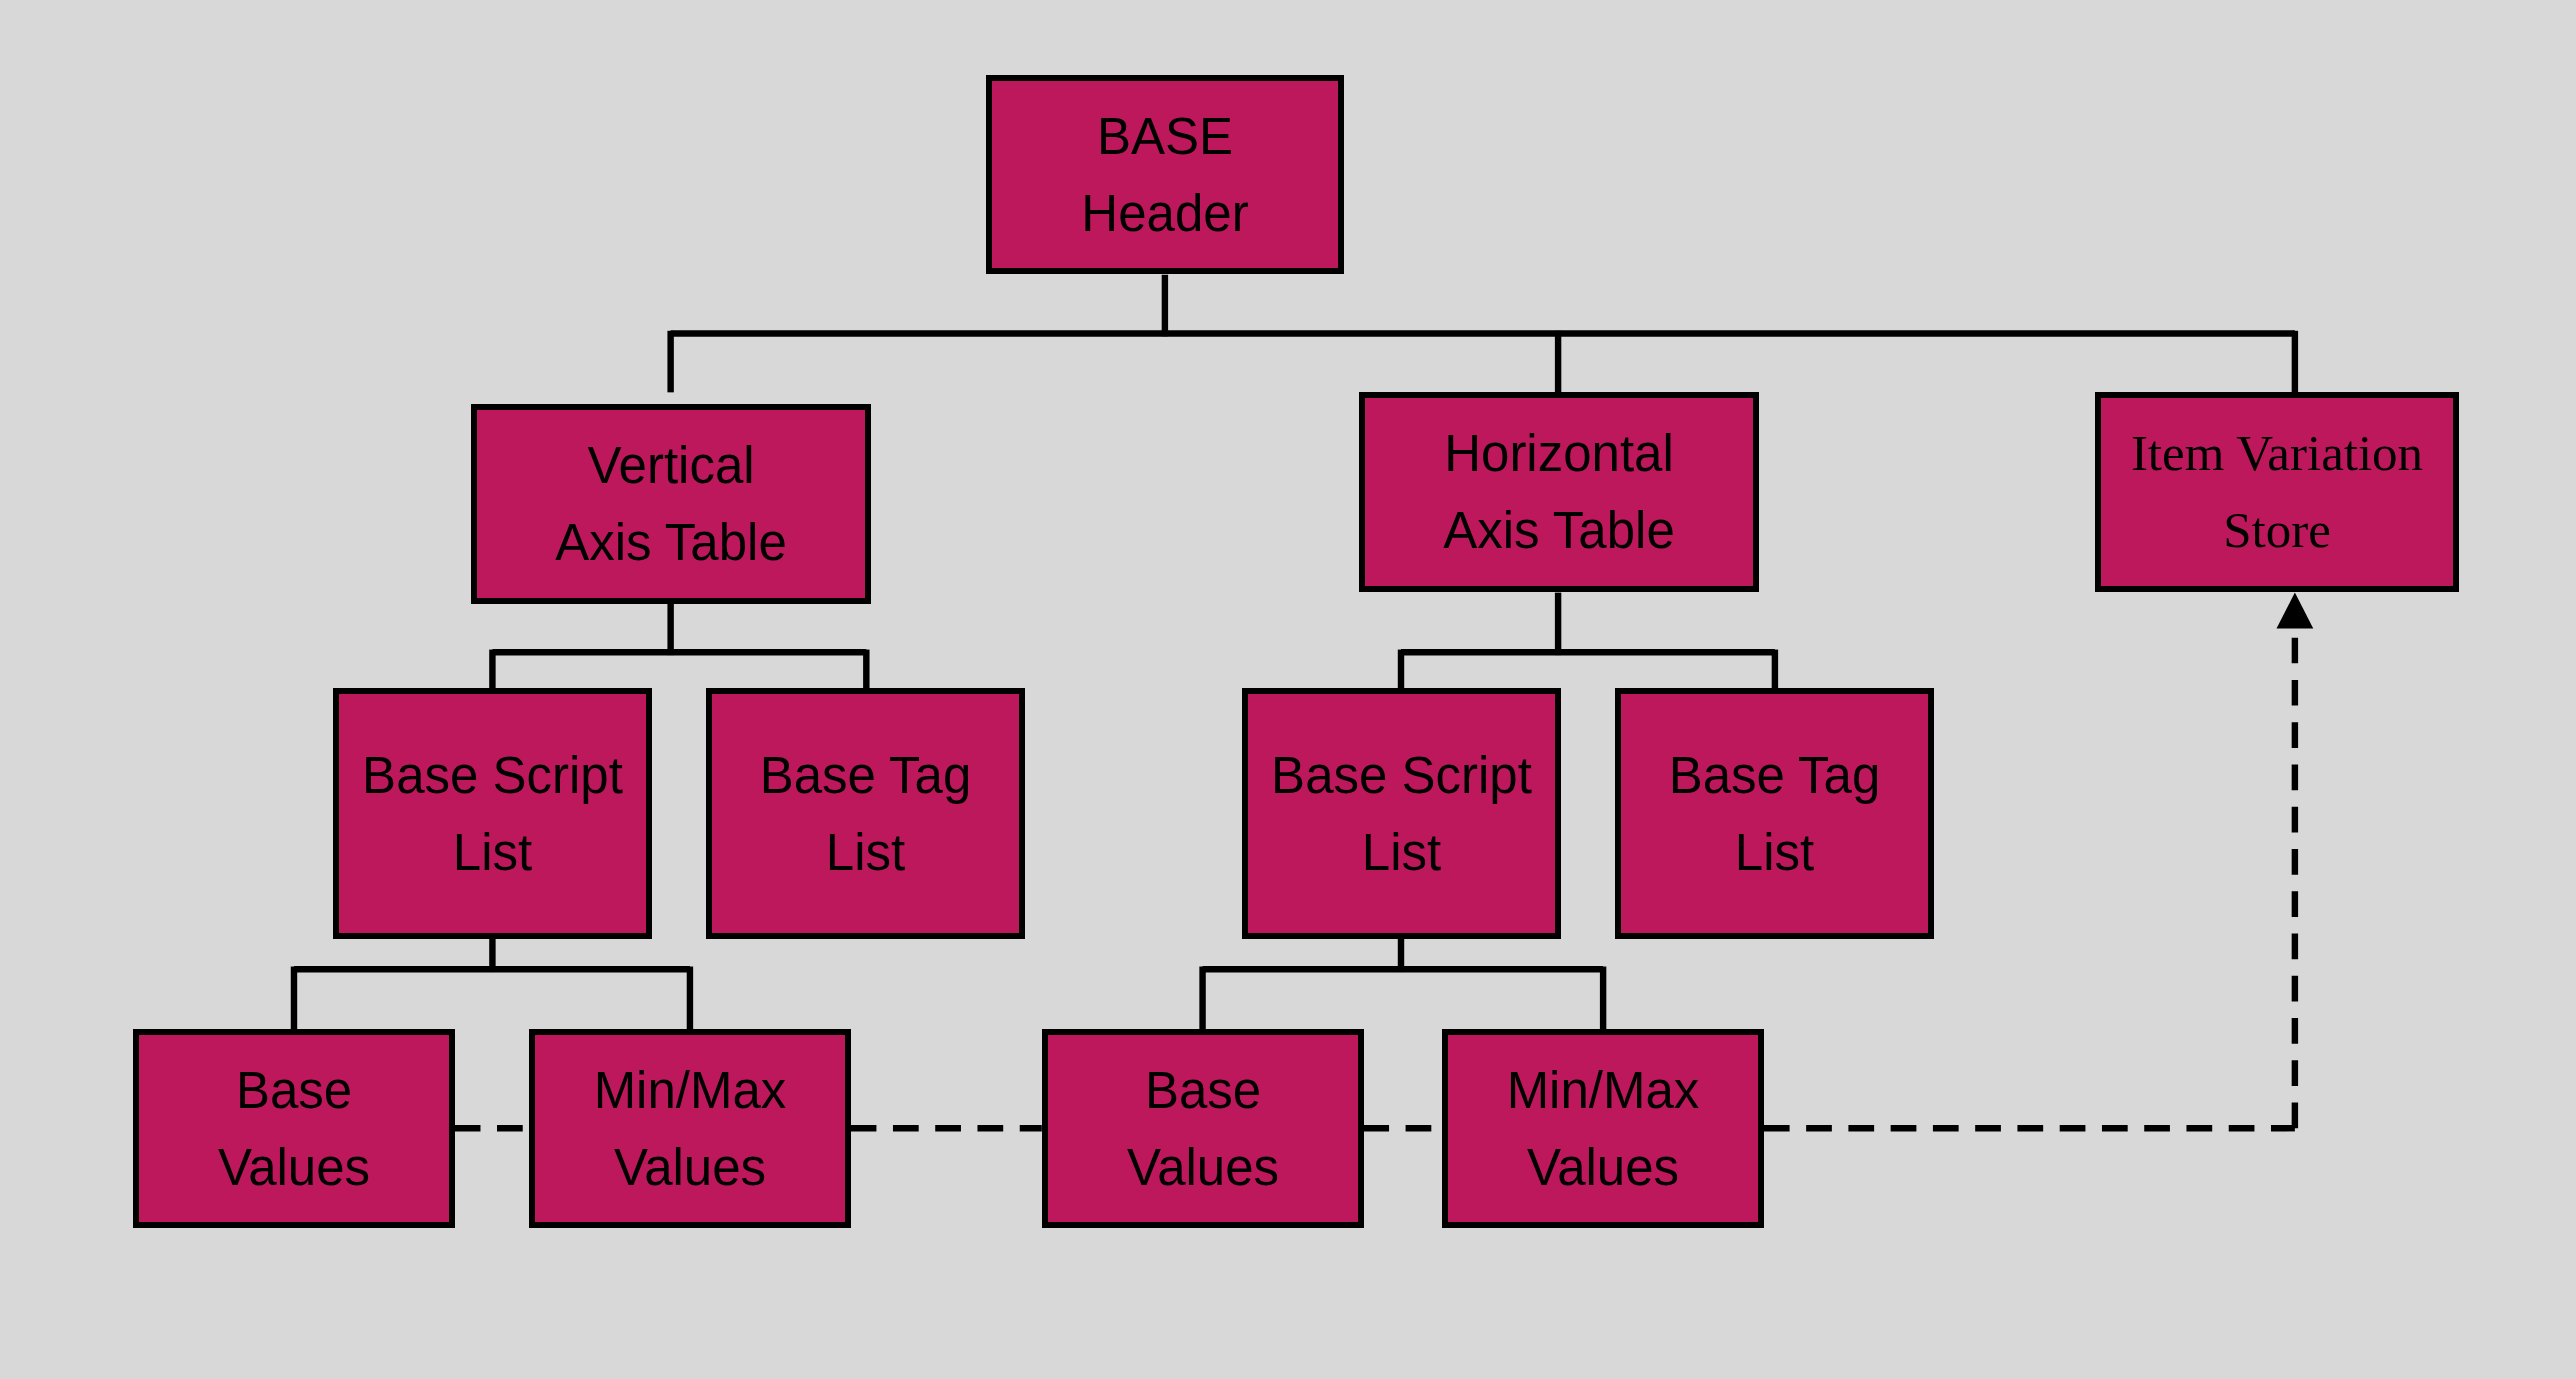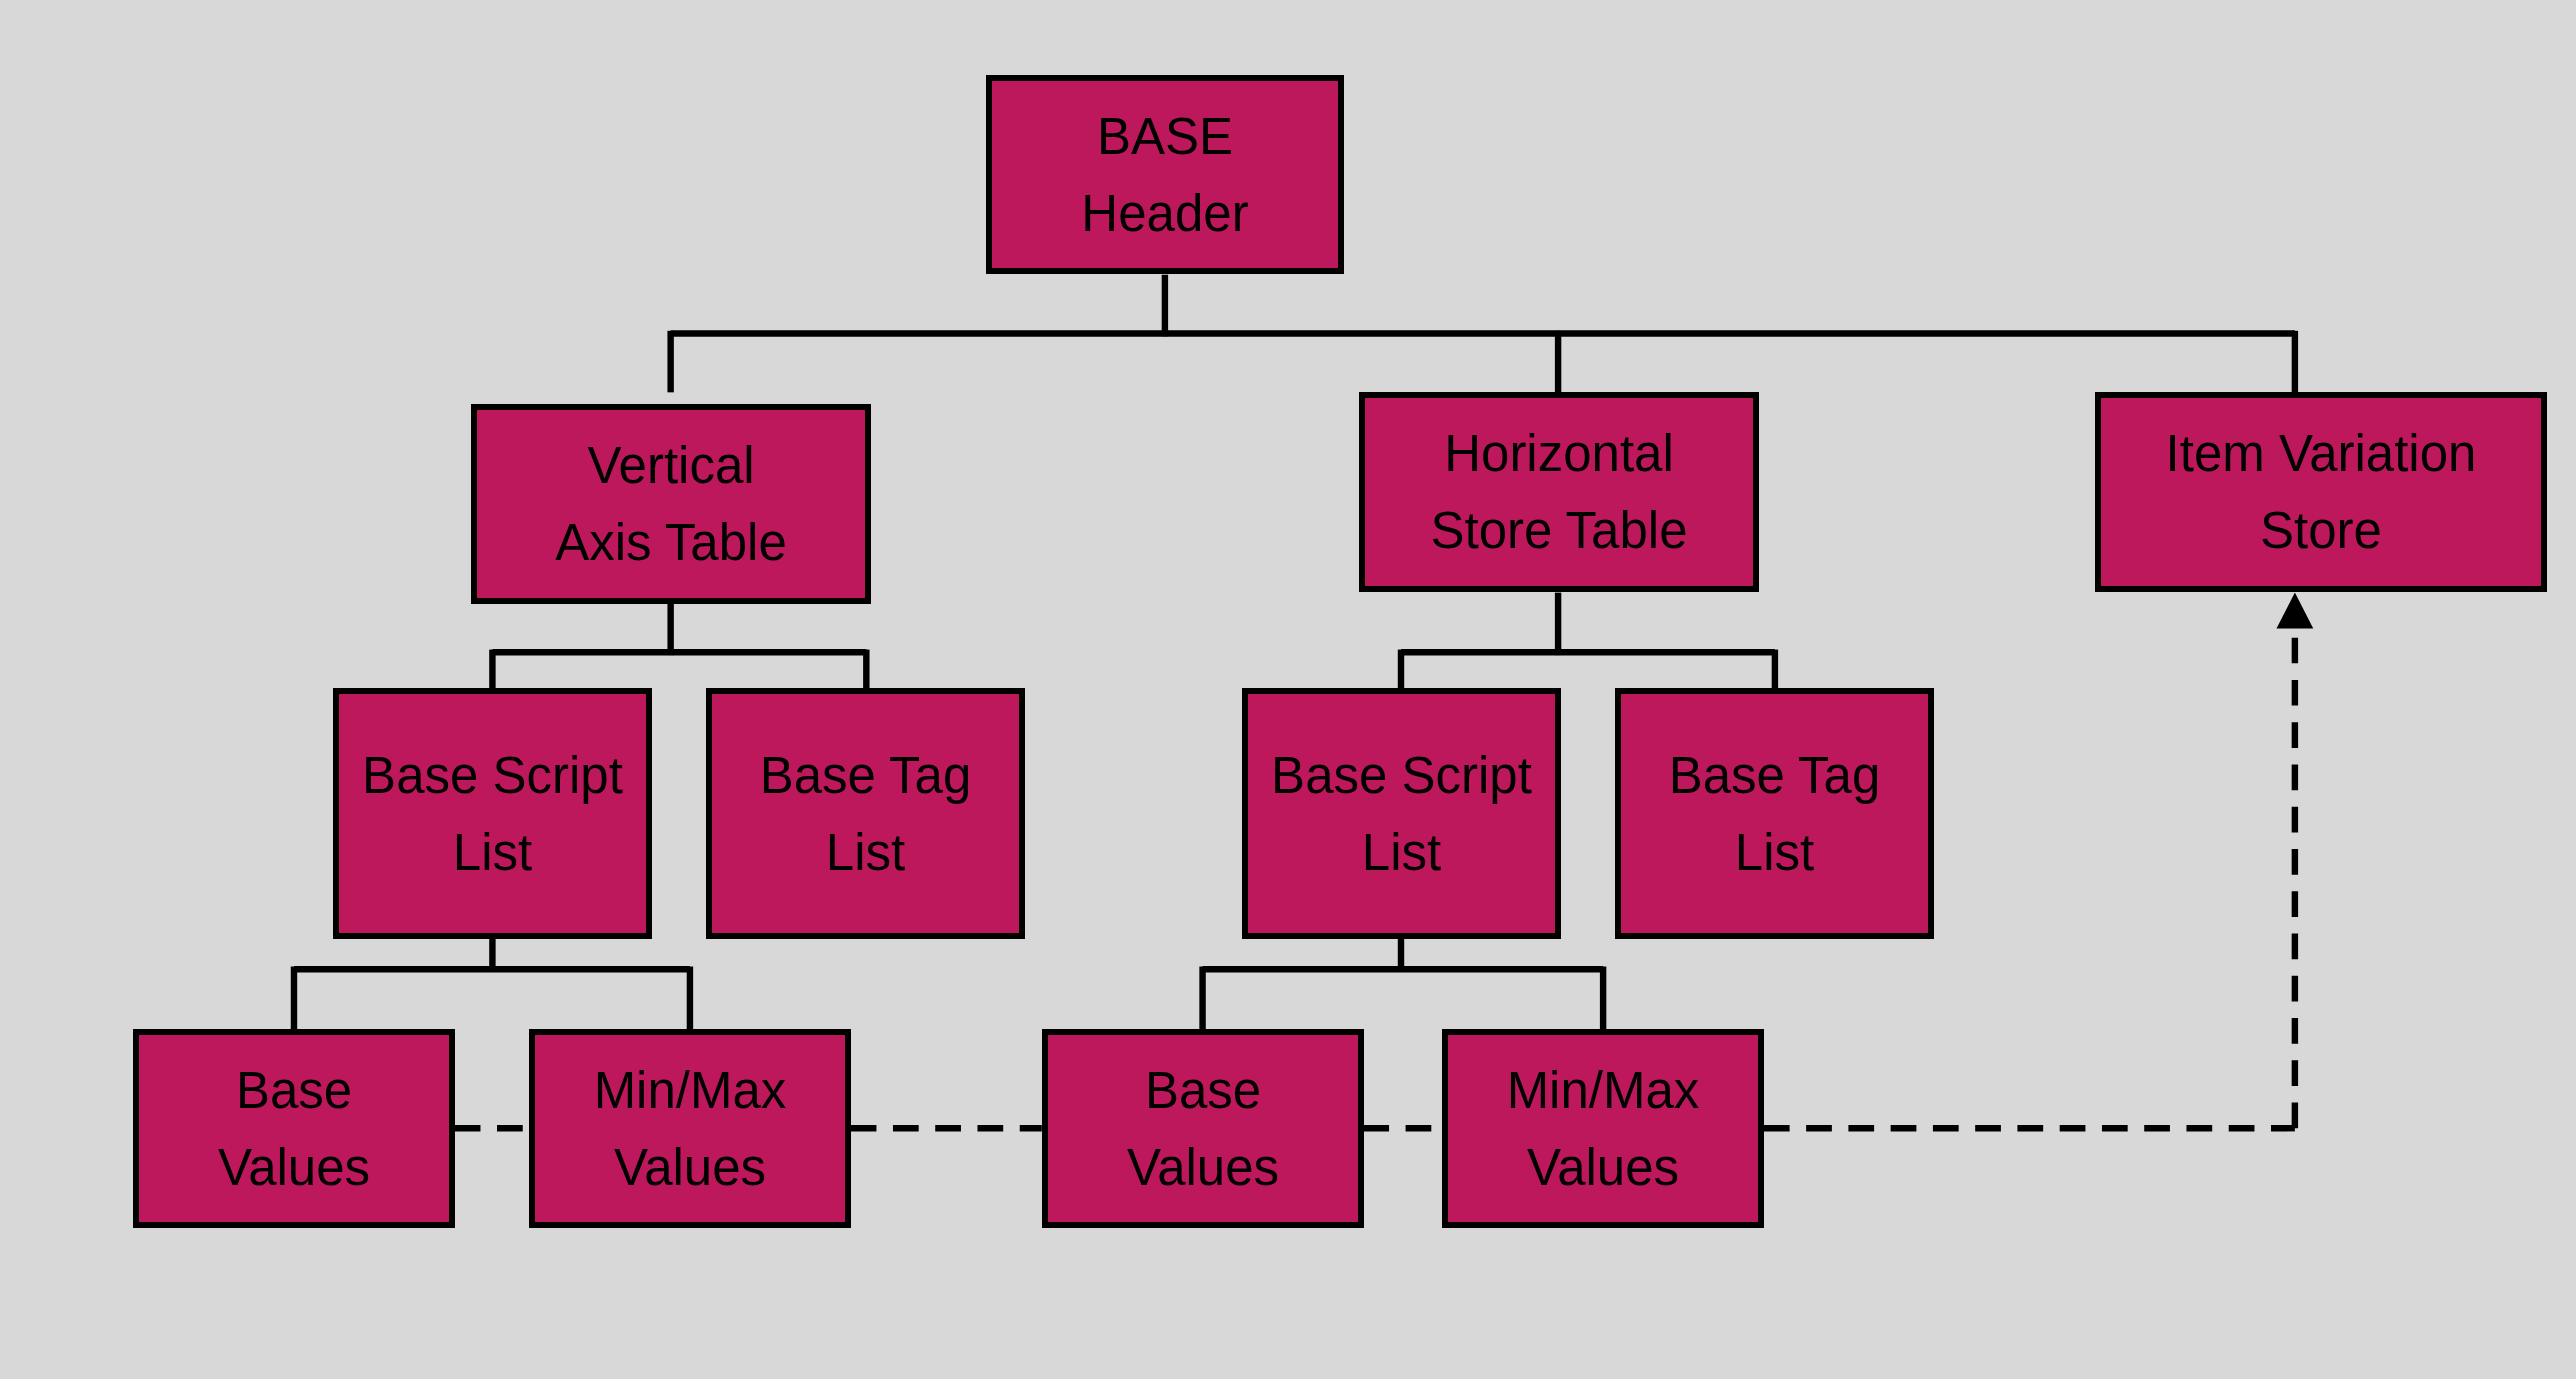--- a/index.html
+++ b/index.html
@@ -89,23 +89,23 @@
     <span class="node-label">BASE
 Header</span>
   </div>
 
   <div class="node r2" style="left:471px; width:400px;margin-top:12px;">
     <span class="node-label">Vertical
 Axis Table</span>
   </div>
   <div class="node r2" style="left:1359px; width:400px;">
     <span class="node-label">Horizontal
-Store Table</span>
+Axis Table</span>
   </div>
-  <div class="node r2" style="left:2095px; width:452px;">
+  <div class="node r2" style="left:2095px; width:364px;font-family:Liberation Serif, serif;">
     <span class="node-label">Item Variation
 Store</span>
   </div>
 
   <div class="node r3" style="left:333px; width:319px;">
     <span class="node-label">Base Script
 List</span>
   </div>
   <div class="node r3" style="left:706px; width:319px;">
     <span class="node-label">Base Tag

